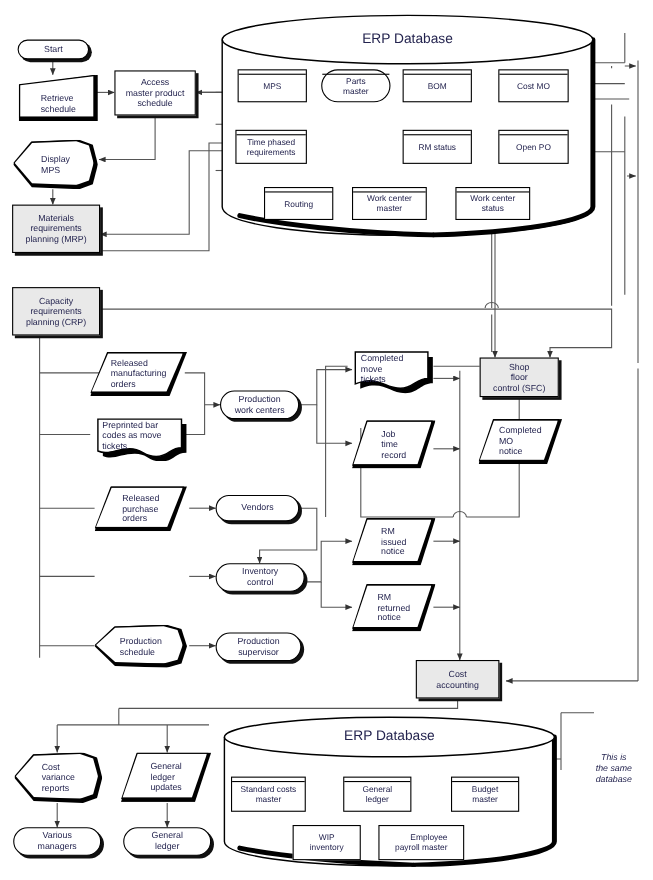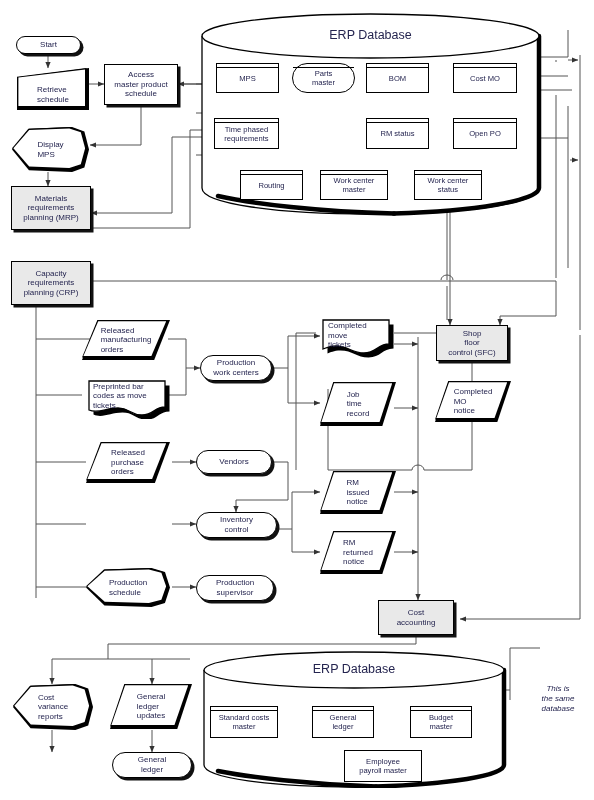--- a/index.html
+++ b/index.html
@@ -527,20 +527,24 @@
 
   <div class="shape para" style="left:110px; top:684px; width:82px; height:45px;">
     <div class="fill"></div>
     <div class="innerline"></div>
     <div class="inner" style="left:1.3px;top:1.3px;right:3.8px;bottom:3.8px;"></div>
     <div class="txt">General
 ledger
 updates</div>
   </div>
 
+  <div class="node stadium" style="left:12px; top:752px; width:80px; height:26px;">
+    <span class="lbl">Various
+managers</span>
+  </div>
 
   <div class="node stadium" style="left:112px; top:752px; width:80px; height:26px;">
     <span class="lbl">General
 ledger</span>
   </div>
 
   <div class="db" style="left:200px; top:648px; width:308px; height:140px;">
     <svg width="308" height="140" viewBox="0 0 308 140">
       <path d="M4,22 L4,117 C4,130 72,139 154,139 C236,139 304,130 304,117 L304,22" fill="#ffffff" stroke="#000" stroke-width="1.3"></path>
       <path d="M304,22 L304,117 C304,128 248,136 176,138.6" fill="none" stroke="#000" stroke-width="4.5" stroke-linecap="round"></path>
@@ -549,20 +553,22 @@
     </svg>
     <div class="title" style="top:14px;">ERP Database</div>
   </div>
 
   <div class="dbtable" style="left:210px; top:706px; width:68px; height:32px;">Standard costs
 master</div>
   <div class="dbtable" style="left:312px; top:706px; width:62px; height:32px;">General
 ledger</div>
   <div class="dbtable" style="left:410px; top:706px; width:62px; height:32px;">Budget
 master</div>
-  <div class="dbtable noheader" style="left:344px; top:750px; width:78px; height:32px;">Employee
+  <div class="dbtable noheader" style="left:266px; top:750px; width:62px; height:32px;">WIP
+inventory</div>
+  <div class="dbtable noheader" style="left:344px; top:750px; width:78px; height:32px;text-align:right;">Employee
 payroll master</div>
 
   <div class="note" style="left:530px; top:684px; width:56px;">This is
 the same
 database</div>
 
 </div>
 
 </body></html>

